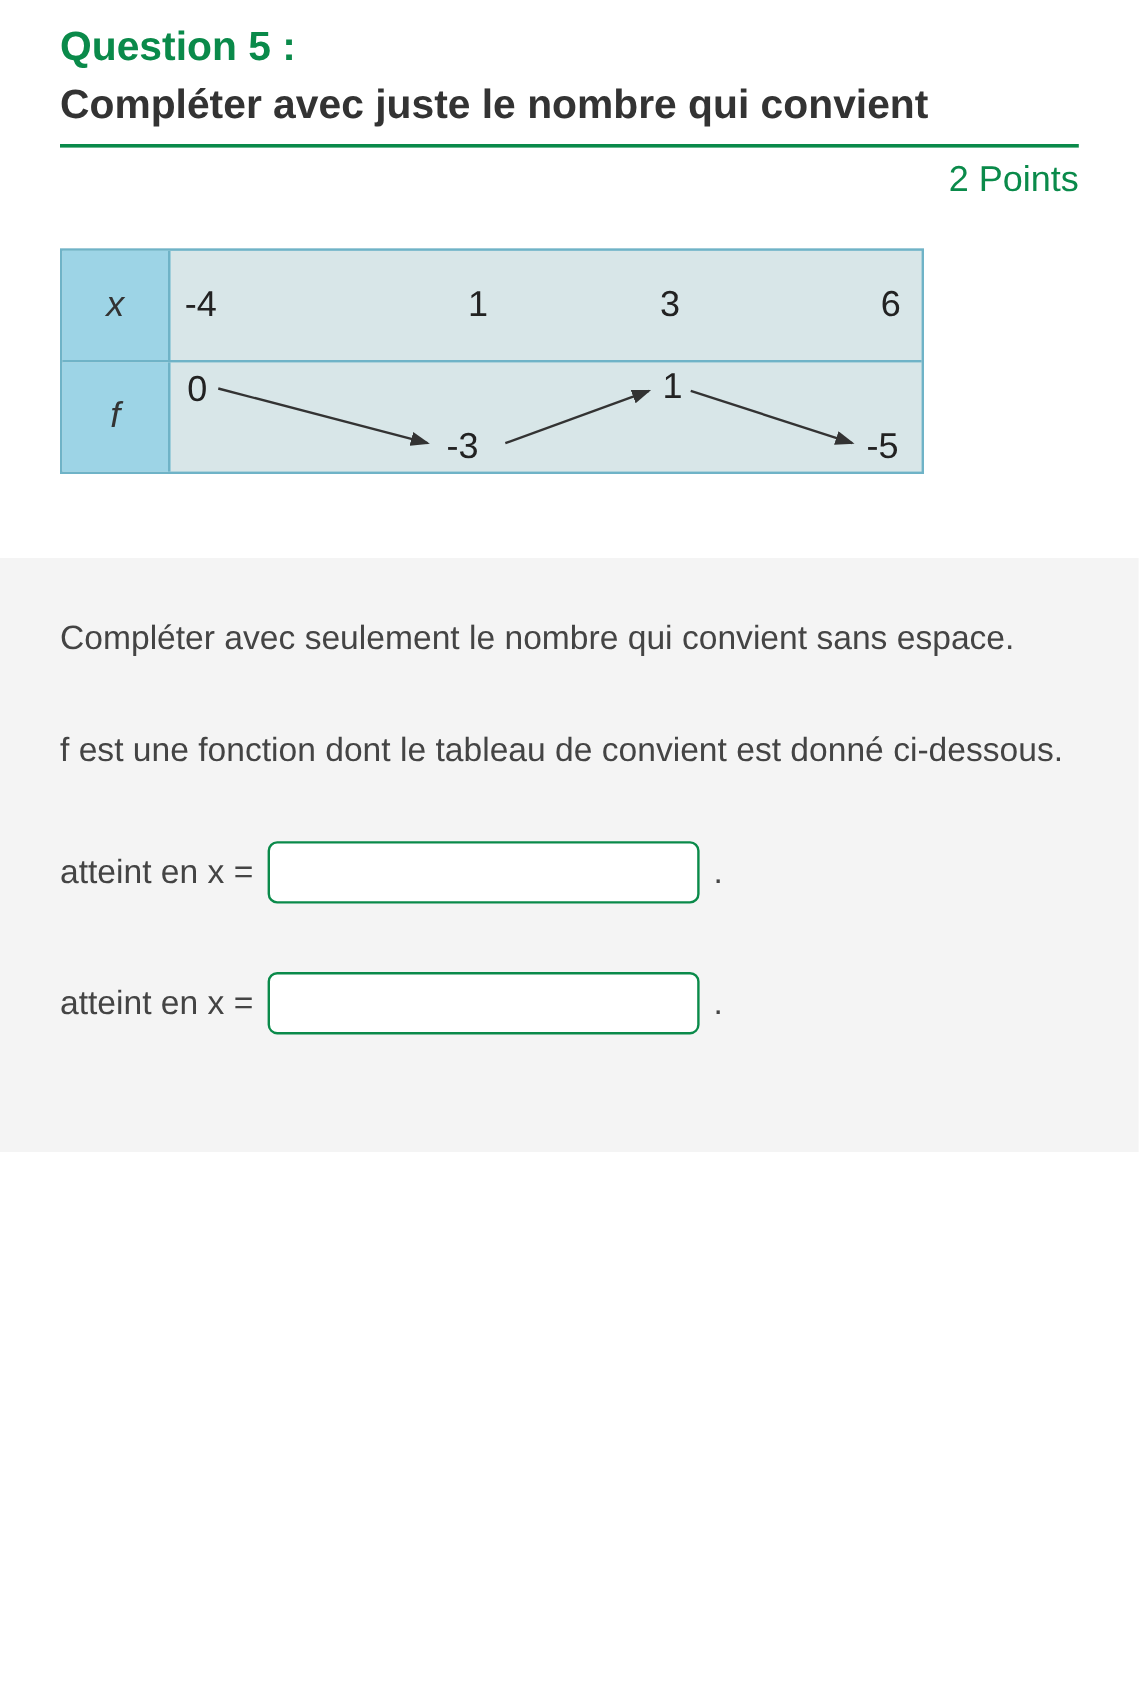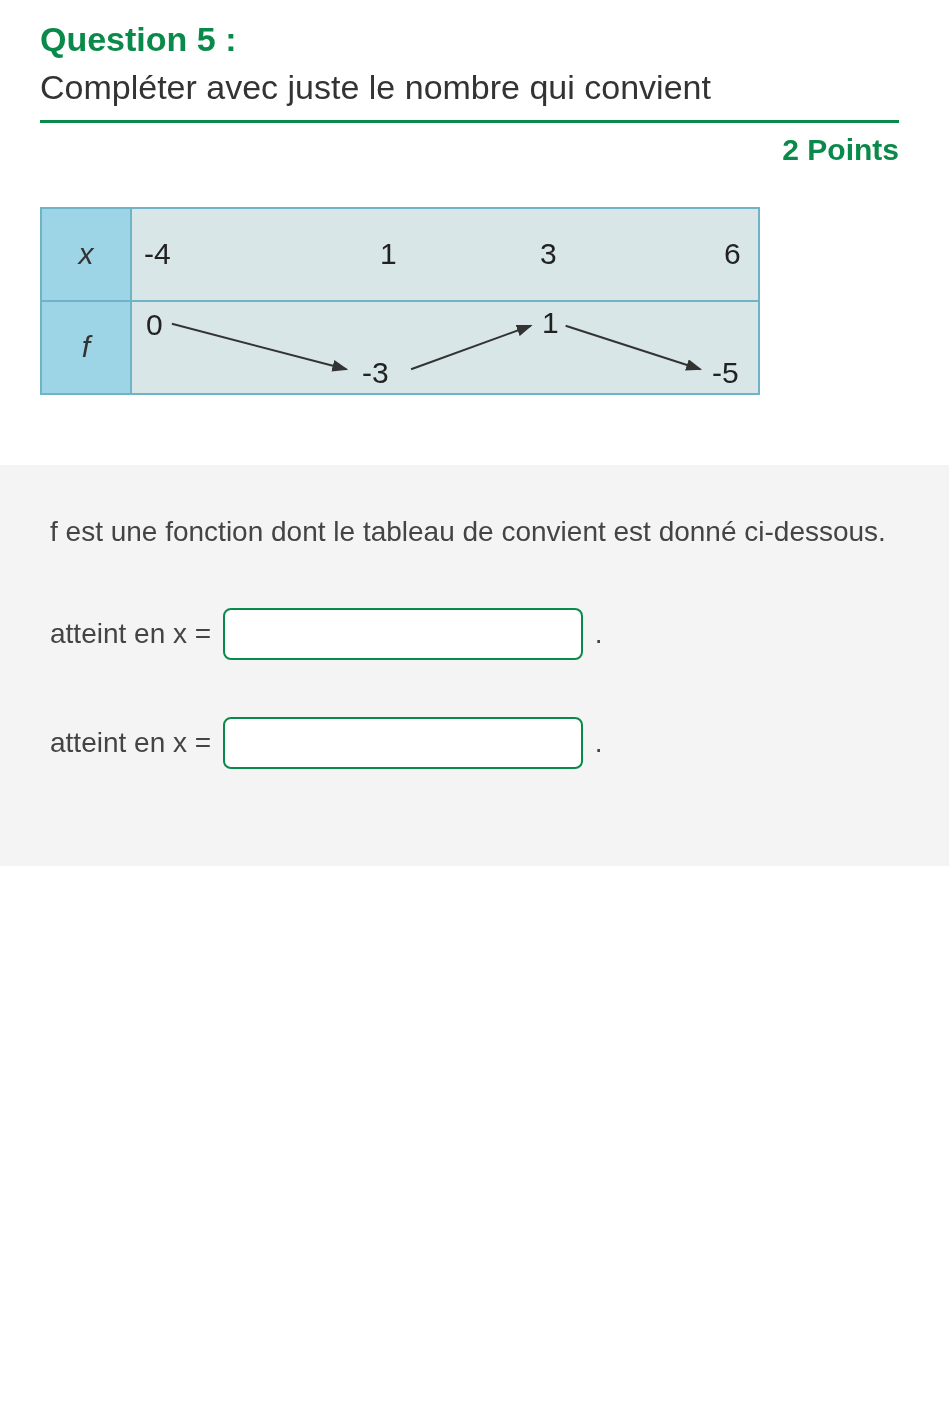--- a/index.html
+++ b/index.html
@@ -7,44 +7,44 @@
     margin: 0;
     padding: 0;
   }
   body {
     font-family: Arial, Helvetica, sans-serif;
     width: 949px;
     background: #ffffff;
     color: #333333;
   }
   .container {
-    padding: 20px 50px 30px 40px;
+    padding: 20px 50px 30px 50px;
   }
   .question-number {
     color: #0a8a4a;
     font-size: 34px;
     font-weight: 700;
     margin-bottom: 8px;
   }
   .question-title {
     color: #333333;
     font-size: 34px;
-    font-weight: 400;
+    font-weight: 700;
     line-height: 1.2;
     margin-bottom: 12px;
   }
   .divider {
     border: none;
     border-top: 3px solid #0a8a4a;
     margin-bottom: 10px;
   }
   .points {
     color: #0a8a4a;
     font-size: 30px;
-    font-weight: 700;
+    font-weight: 400;
     text-align: right;
     margin-bottom: 40px;
   }
   .variation-table {
     width: 720px;
     height: 188px;
     background: #d8e6e8;
     border: 2px solid #6fb3c7;
     display: flex;
     flex-direction: column;
@@ -177,20 +177,21 @@
         <span class="vt-f-val" style="left:14px; top:6px;">0</span>
         <span class="vt-f-val" style="left:230px; top:54px;">-3</span>
         <span class="vt-f-val" style="left:410px; top:4px;">1</span>
         <span class="vt-f-val" style="left:580px; top:54px;">-5</span>
       </div>
     </div>
   </div>
 </div>
 
 <div class="body-section">
+  <div class="body-text">Compléter avec seulement le nombre qui convient sans espace.</div>
   <div class="body-text">f est une fonction dont le tableau de convient est donné ci-dessous.</div>
 
   <div class="answer-group">
     <div class="answer-line">
       <span class="text-span">atteint en x = </span>
       <input type="text" class="fill-input input-med" value="" style="">
       <span class="text-span">.</span>
     </div>
   </div>
 

